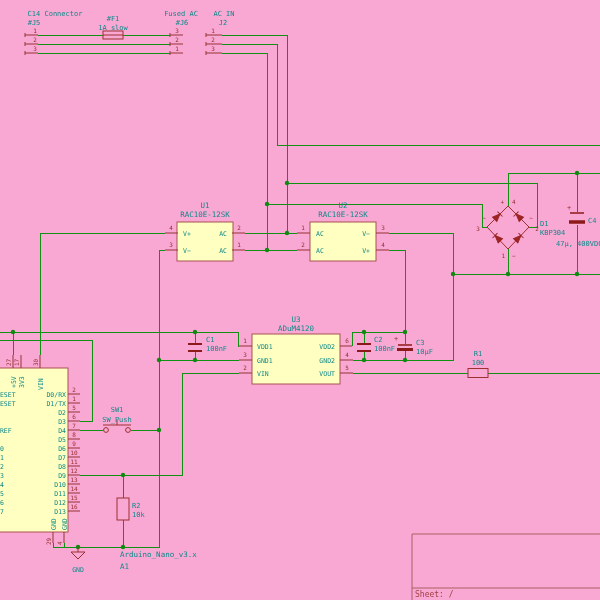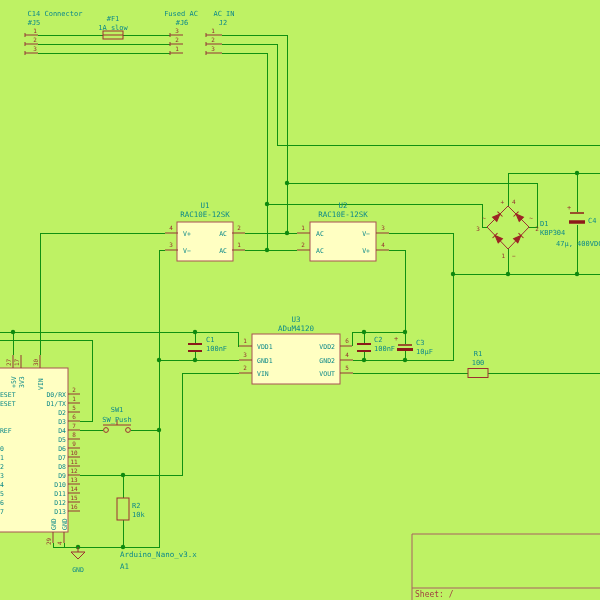--- a/index.html
+++ b/index.html
@@ -1,16 +1,16 @@
 <!DOCTYPE html>
 <html><head>
 <meta charset="utf-8">
 <style>
   html,body{margin:0;padding:0;background:#fff;}
-  .canvas{width:600px;height:600px;position:relative;overflow:hidden;background:#bef264;}
+  .canvas{width:600px;height:600px;position:relative;overflow:hidden;background:#f9a8d4;}
   svg text{font-family:"DejaVu Sans Mono","Liberation Mono",monospace;}
   .teal{fill:#0d8989;}
   .red{fill:#942f2f;}
   .sheet{fill:#a04040;}
   .f8{font-size:8px;}
   .f75{font-size:7.5px;}
   .f7{font-size:7px;}
   .f65{font-size:6.5px;}
   .f6{font-size:6px;}
   .mid{text-anchor:middle;}

